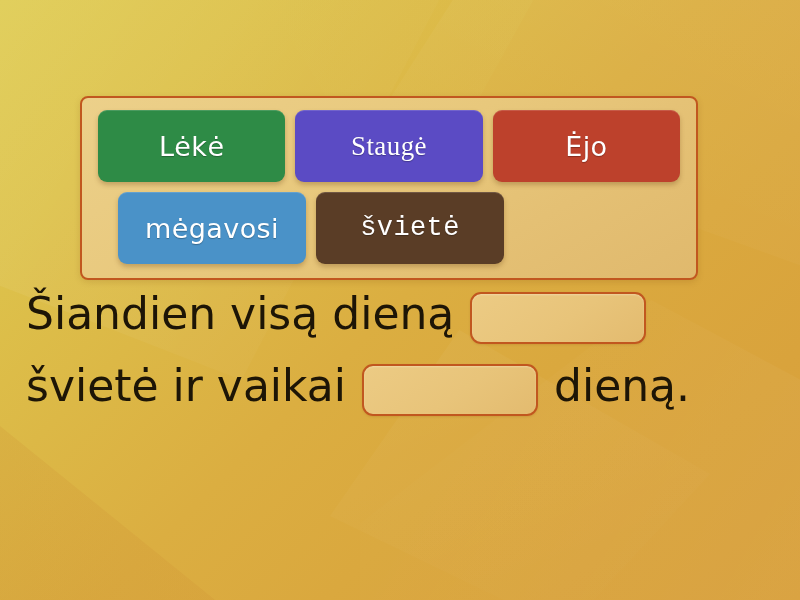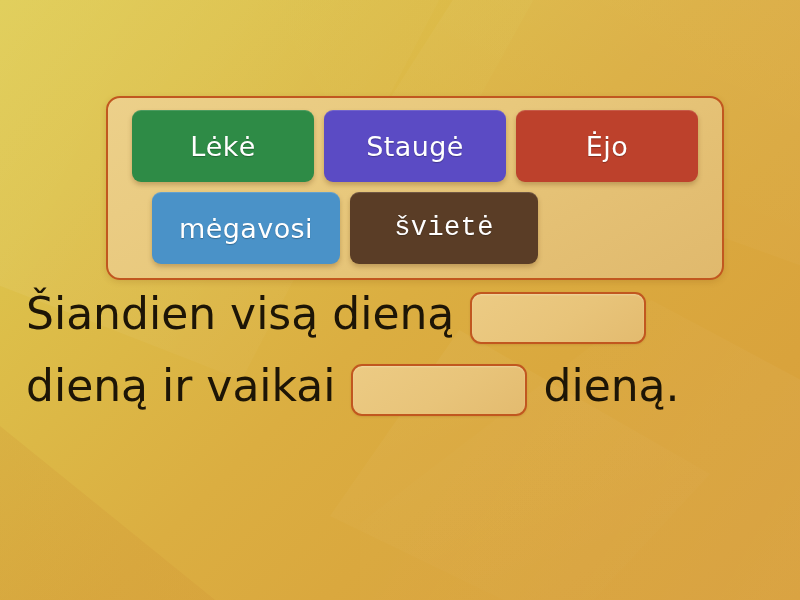--- a/index.html
+++ b/index.html
@@ -61,29 +61,29 @@
   }
   #facet-f {
     left: 250px; top: -30px; width: 300px; height: 260px;
     background: linear-gradient(210deg, rgba(222,196,84,0.22), rgba(222,196,84,0));
     clip-path: polygon(0% 0%, 100% 0%, 52% 100%);
   }
 
   
   #tile-tray {
     position: absolute;
-    left: 106px;
+    left: 80px;
     top: 96px;
     width: 618px;
     height: 184px;
     border: 2px solid #c1571f;
-    border-radius: 14px;
+    border-radius: 8px;
     background: linear-gradient(150deg, #ecd08a 0%, #e8c87c 45%, #e4c074 72%, #e0b96d 100%);
     box-shadow: 0 2px 6px rgba(120,70,15,0.18);
-    padding: 12px 24px;
+    padding: 12px 16px;
   }
 
   .tile-row {
     display: flex;
     gap: 10px;
   }
   .tile-row + .tile-row { margin-top: 10px; }
 
   .word-tile {
     width: 188px;
@@ -148,21 +148,21 @@
 <div class="facet" id="facet-c"></div>
 <div class="facet" id="facet-e"></div>
 <div class="facet" id="facet-d"></div>
 
 <div id="tile-tray">
 
   <div class="tile-row">
     <div class="word-tile" style="background-color: rgb(46, 139, 70);">
       <span>Lėkė</span>
     </div>
-    <div class="word-tile" style="background-color: rgb(91, 75, 196);">
+    <div class="word-tile" style="background-color: rgb(91, 75, 196); font-family: Liberation Serif, serif;">
       <span>Staugė</span>
     </div>
     <div class="word-tile" style="background-color: rgb(189, 65, 44);">
       <span>Ėjo</span>
     </div>
   </div>
 
   <div class="tile-row">
     <div class="word-tile" style="background-color: rgb(74, 146, 200); margin-left: 20px;">
       <span>mėgavosi</span>
@@ -175,18 +175,18 @@
 </div>
 
 <div id="sentence-area">
 
   <div class="sentence-line">
     <span class="sentence-text">Šiandien visą dieną</span>
     <span class="blank-slot sp-left"></span>
   </div>
 
   <div class="sentence-line">
-    <span class="sentence-text">dieną ir vaikai</span>
+    <span class="sentence-text">švietė ir vaikai</span>
     <span class="blank-slot sp-left sp-right"></span>
     <span class="sentence-text">dieną.</span>
   </div>
 
 </div>
 
 </body></html>

